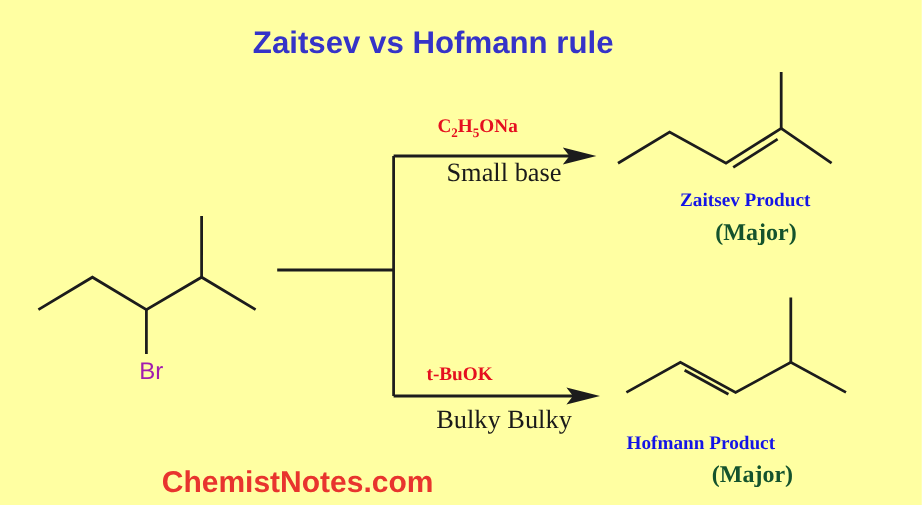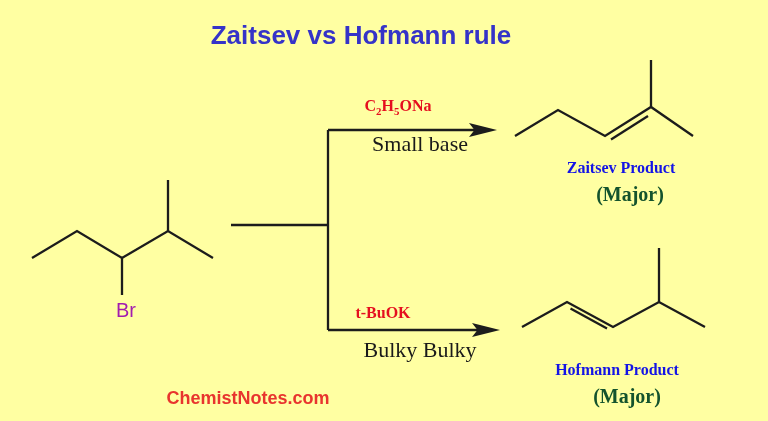--- a/index.html
+++ b/index.html
@@ -19,21 +19,21 @@
   .reagent sub{font-size:0.68em;}
   .basetype{color:#1a1a1a;font-size:22px;}
   .product-name{color:#1414e6;font-weight:700;font-size:16px;}
   .major{color:#14532d;font-weight:700;font-size:20px;}
   .br-label{
     font-family:"Liberation Sans", sans-serif;
     color:#a21caf;font-size:20px;
   }
   .watermark{
     font-family:"Liberation Sans", sans-serif;
-    font-weight:700;font-size:18px;color:#e8342e;
+    font-weight:700;font-size:25px;color:#e8342e;
   }
   svg.scheme{position:absolute;left:0;top:0;}
   svg.scheme .bond{stroke:#1c1c1c;stroke-width:2.3;fill:none;stroke-linejoin:miter;stroke-linecap:butt;}
   svg.scheme .head{fill:#1c1c1c;stroke:none;}
 </style>
 </head>
 <body>
 
 <div class="canvas">
 
@@ -79,18 +79,18 @@
 
   <div class="abs reagent" style="left:398px;top:97px;"><span>C</span><sub>2</sub><span>H</span><sub>5</sub><span>ONa</span></div>
   <div class="abs basetype" style="left:420px;top:132px;">Small base</div>
 
   <div class="abs reagent" style="left:383px;top:304px;">t-BuOK</div>
   <div class="abs basetype" style="left:420px;top:338px;">Bulky Bulky</div>
 
   <div class="abs product-name" style="left:621px;top:159px;">Zaitsev Product</div>
   <div class="abs major" style="left:630px;top:183px;">(Major)</div>
 
-  <div class="abs product-name" style="left:617px;top:361px;font-family:Liberation Serif, serif;">Hofmann Product</div>
+  <div class="abs product-name" style="left:584px;top:361px;font-family:Liberation Serif, serif;">Hofmann Product</div>
   <div class="abs major" style="left:627px;top:385px;">(Major)</div>
 
   <div class="abs watermark" style="left:248px;top:389px;">ChemistNotes.com</div>
 
 </div>
 
 </body></html>

